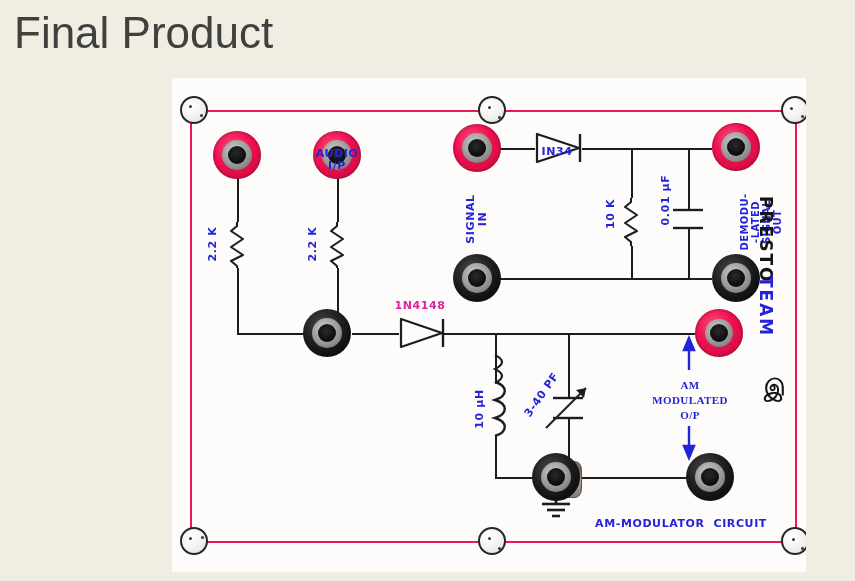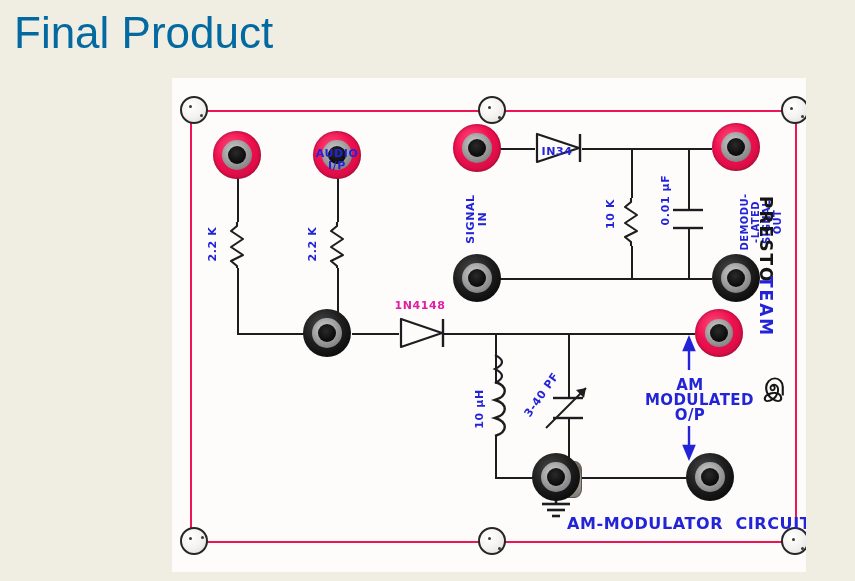--- a/index.html
+++ b/index.html
@@ -7,21 +7,21 @@
     width:855px;height:581px;
     background:#F0EDE3;
     font-family:"Liberation Sans", sans-serif;
     overflow:hidden;
     position:relative;
   }
   #slide{position:absolute;inset:0;background:#F0EDE3;}
   #slide-title{
     position:absolute;left:14px;top:4px;
     font-size:44px;line-height:58px;
-    color:#0369a1;
+    color:#404040;
     font-family:"Liberation Sans", sans-serif;
     font-weight:400;
     letter-spacing:0px;
     white-space:nowrap;
     text-align:center;
   }
   #photo{
     position:absolute;left:172px;top:78px;
     width:634px;height:494px;
     background:#FDFCFB;
@@ -294,24 +294,24 @@
       <div class="lbl rot small" style="left:547px;top:122px;width:84px;transform:rotate(-90deg);">DEMODU-
 -LATED
 SIGNAL
 OUT</div>
 
 
       <div class="lbl rot" style="left:281px;top:325px;width:54px;transform:rotate(-90deg);">10 µH</div>
 
       <div class="lbl rot" style="left:337px;top:311px;width:66px;transform:rotate(-55deg);">3-40 PF</div>
 
-      <div class="lbl small" style="left:473px;top:300px;width:90px;line-height:15px;font-size:15px;">AM
+      <div class="lbl small" style="left:473px;top:300px;width:90px;line-height:15px;font-size:11px;font-family:Liberation Serif, serif;">AM
 MODULATED
 O/P</div>
 
-      <div class="lbl" style="left:395px;top:440px;width:228px;font-size:16px;">AM-MODULATOR  CIRCUIT</div>
+      <div class="lbl" style="left:395px;top:440px;width:228px;font-size:11px;">AM-MODULATOR  CIRCUIT</div>
 
       <div class="vert" id="brand-presto" style="left:604px;top:118px;transform:rotate(90deg);">PRESTO</div>
       <div class="vert" id="brand-team" style="left:604px;top:198px;transform:rotate(90deg);">TEAM</div>
       <div class="logo" style="left:592px;top:298px;">இ</div>
     </div>
   </div>
 </div>
 
 </body></html>

